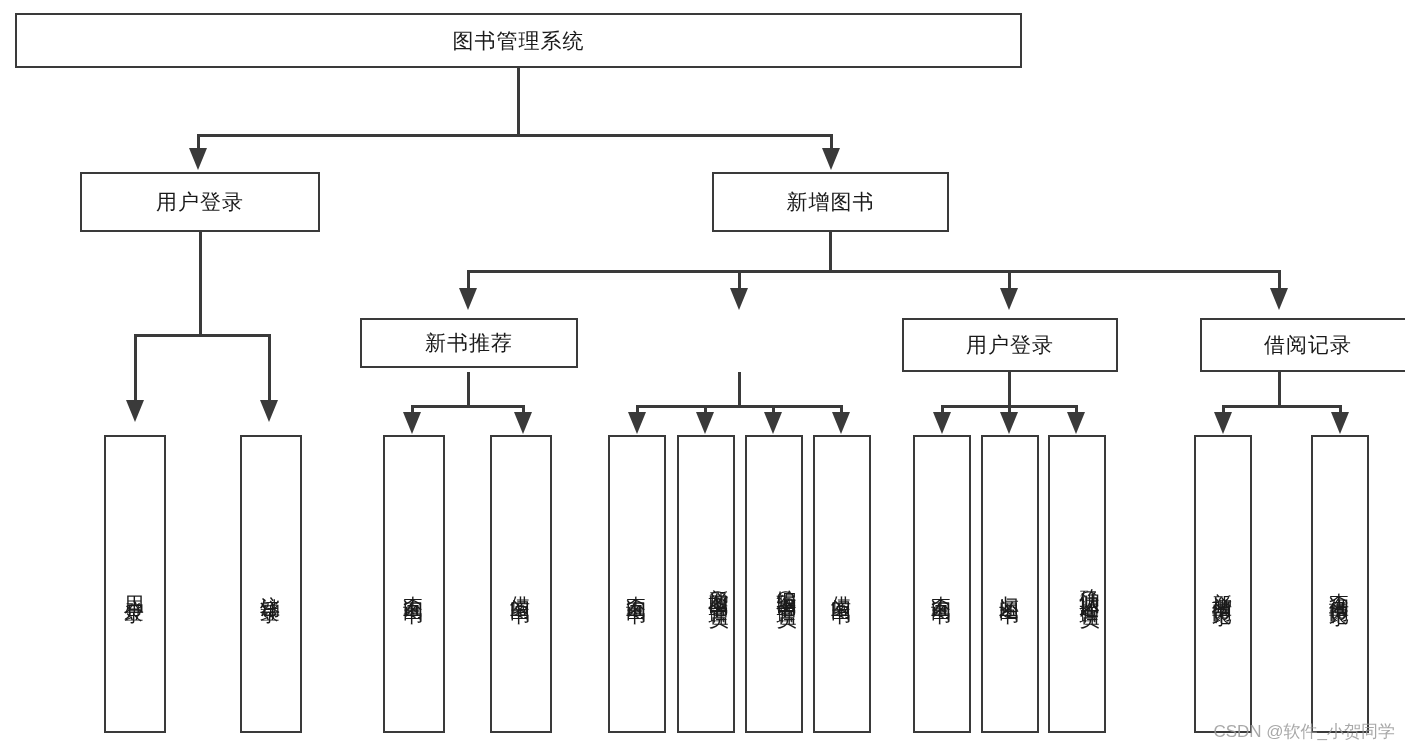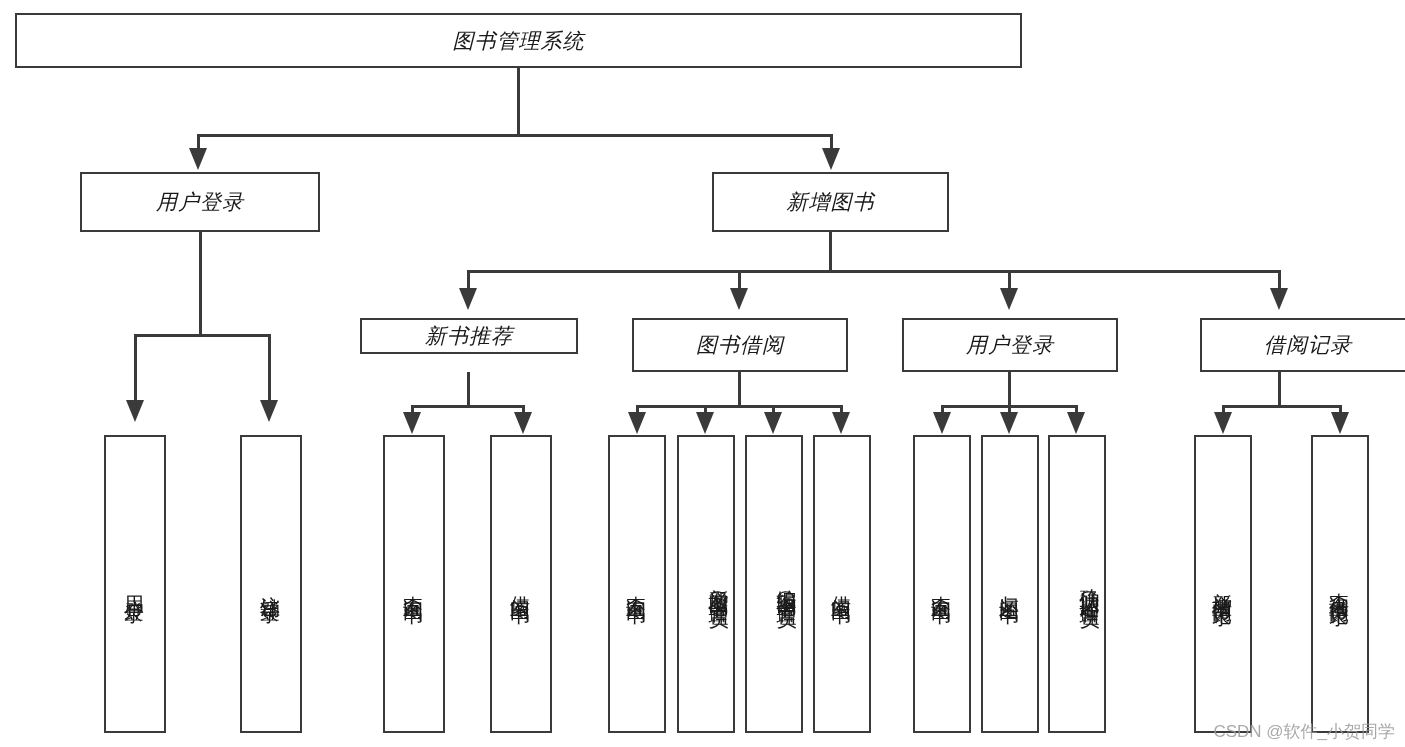--- a/index.html
+++ b/index.html
@@ -12,21 +12,20 @@
     background:#ffffff;
     border:2px solid #3a3a3a;
     display:flex;
     align-items:center;
     justify-content:center;
     color:#1a1a1a;
   }
   .box.h{
     font-size:21px;
     letter-spacing:1px;
-    font-style:italic;
   }
   .box.v{
     writing-mode:vertical-rl;
     text-orientation:upright;
     font-size:20px;
     letter-spacing:3px;
     padding-top:4px;
     align-items:center;
     justify-content:center;
   }
@@ -98,25 +97,22 @@
 
   <div class="line vline" style="left:738px;top:270px;width:3px;height:20px;"></div>
   <div class="arrow" style="left:730px;top:288px;"></div>
 
   <div class="line vline" style="left:1008px;top:270px;width:3px;height:20px;"></div>
   <div class="arrow" style="left:1000px;top:288px;"></div>
 
   <div class="line vline" style="left:1278px;top:270px;width:3px;height:20px;"></div>
   <div class="arrow" style="left:1270px;top:288px;"></div>
 
-  <div class="box h" style="left:360px;top:318px;width:218px;height:36px;">
+  <div class="box h" style="left:360px;top:318px;width:218px;height:50px;">
     <span>新书推荐</span>
-  </div>
-  <div class="box h" style="left:632px;top:318px;width:216px;height:54px;">
-    <span>图书借阅</span>
   </div>
   <div class="box h" style="left:902px;top:318px;width:216px;height:54px;">
     <span>用户登录</span>
   </div>
   <div class="box h" style="left:1172px;top:318px;width:216px;height:54px;margin-left:28px;">
     <span>借阅记录</span>
   </div>
 
   <div class="line vline" style="left:467px;top:372px;width:3px;height:35px;"></div>
   <div class="line hline" style="left:411px;top:405px;width:114px;height:3px;"></div>

